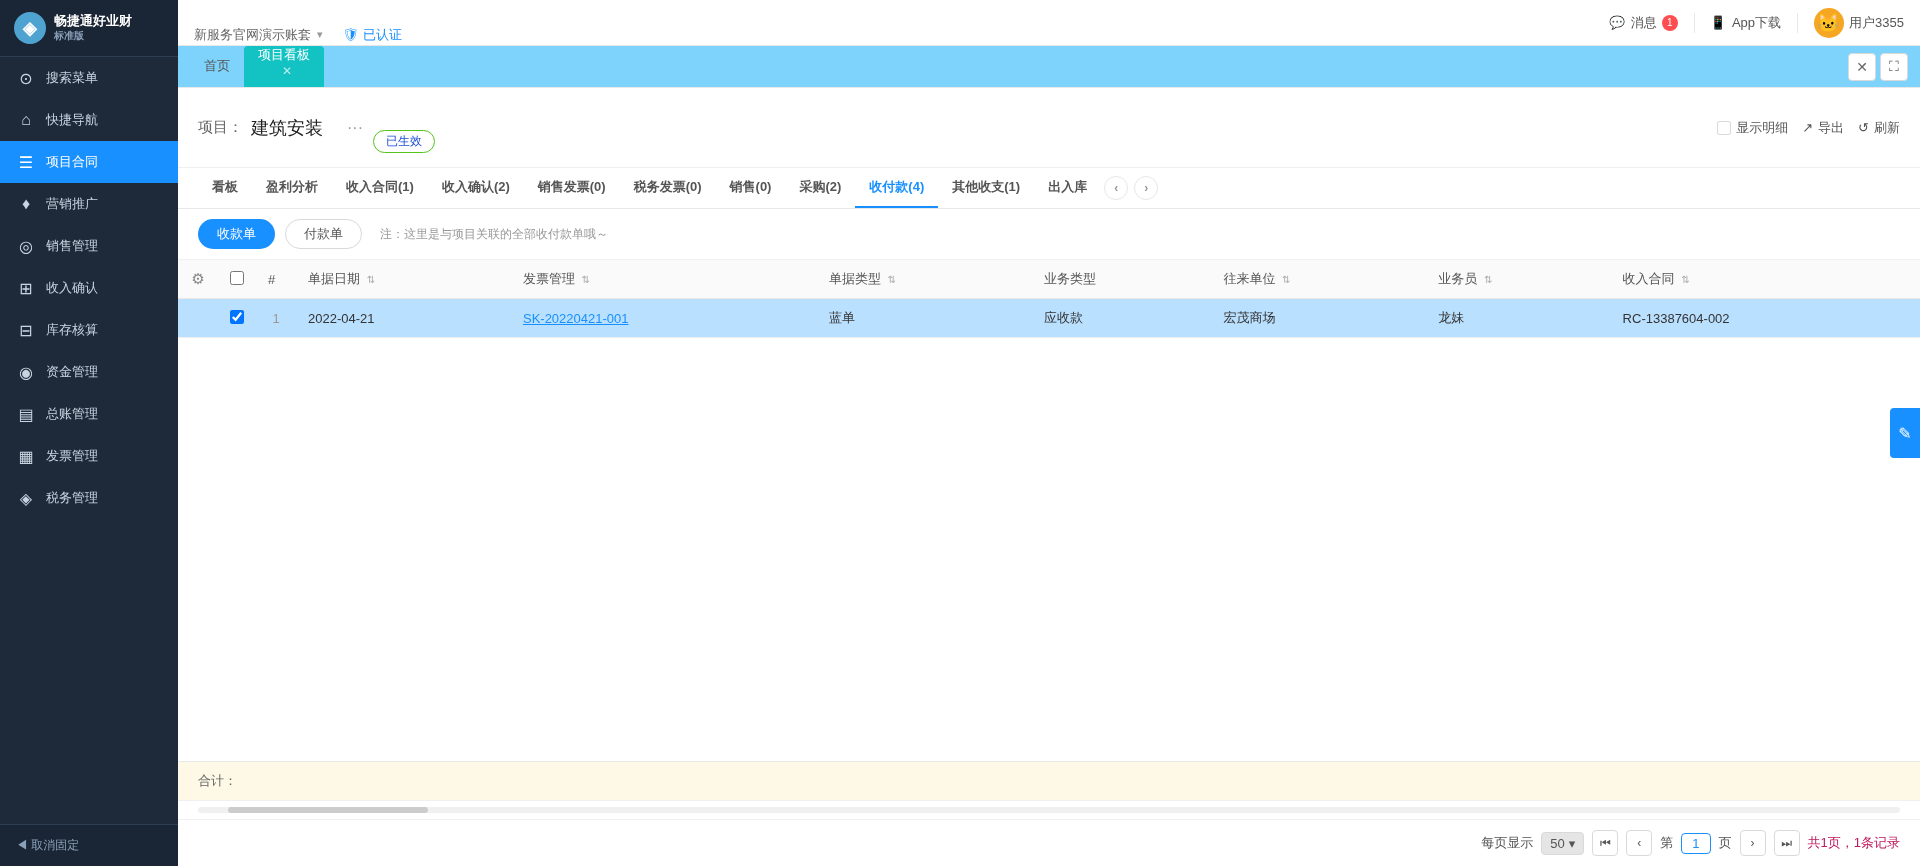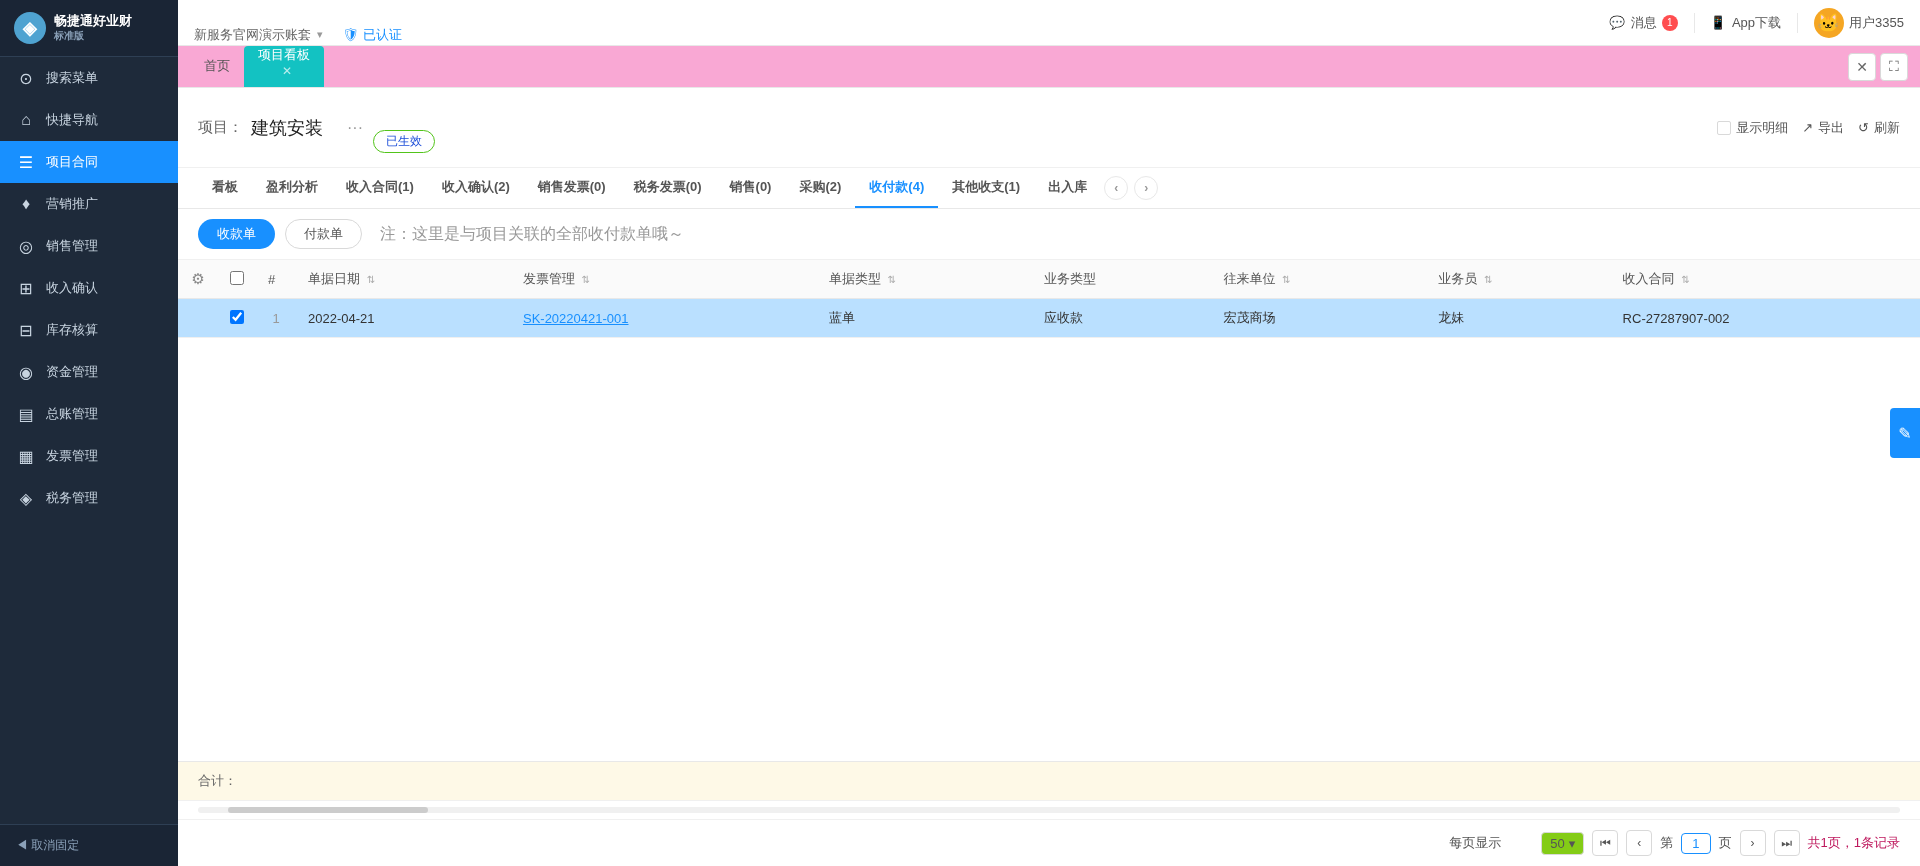--- a/index.html
+++ b/index.html
@@ -148,21 +148,21 @@
       border-radius: 50%;
       background: #f5a623;
       display: flex;
       align-items: center;
       justify-content: center;
       font-size: 18px;
     }
 
     
     .tabbar {
-      background: #f9a8d4;
+      background: #7dd3fc;
       display: flex;
       align-items: center;
       padding: 0 12px;
       height: 42px;
       border-bottom: 1px solid #e8e8e8;
       flex-shrink: 0;
     }
     .tab {
       display: flex;
       align-items: center;
@@ -328,21 +328,21 @@
       background: #1890ff;
       color: #fff;
     }
     .action-tab-btn.inactive {
       background: #fff;
       color: #555;
       border: 1px solid #d9d9d9;
     }
     .action-bar-note {
       color: #999;
-      font-size: 16px;
+      font-size: 12px;
       margin-left: 8px;
     }
 
     
     .table-area {
       flex: 1;
       overflow: auto;
       padding: 0;
     }
     table {
@@ -446,22 +446,21 @@
     }
     .page-size-box {
       border: 1px solid #d9d9d9;
       border-radius: 4px;
       padding: 3px 8px;
       font-size: 13px;
       cursor: pointer;
       display: flex;
       align-items: center;
       gap: 4px;
-      background: #84cc16;
-      margin-left: 32px;
+      background: #e5e5e5;
     }
     .pagination .page-btn {
       width: 26px;
       height: 26px;
       display: flex;
       align-items: center;
       justify-content: center;
       border: 1px solid #d9d9d9;
       border-radius: 4px;
       cursor: pointer;
@@ -710,21 +709,21 @@
             </td>
             <td class="row-num">1</td>
             <td>2022-04-21</td>
             <td>
               <span class="td-link">SK-20220421-001</span>
             </td>
             <td>蓝单</td>
             <td>应收款</td>
             <td>宏茂商场</td>
             <td>龙妹</td>
-            <td>RC-27287907-002</td>
+            <td>RC-13387604-002</td>
           </tr>
         </tbody>
       </table>
     </div>
 
     <div class="table-footer-total">
       <span>合计：</span>
     </div>
 
     <div class="table-scrollbar-row">

